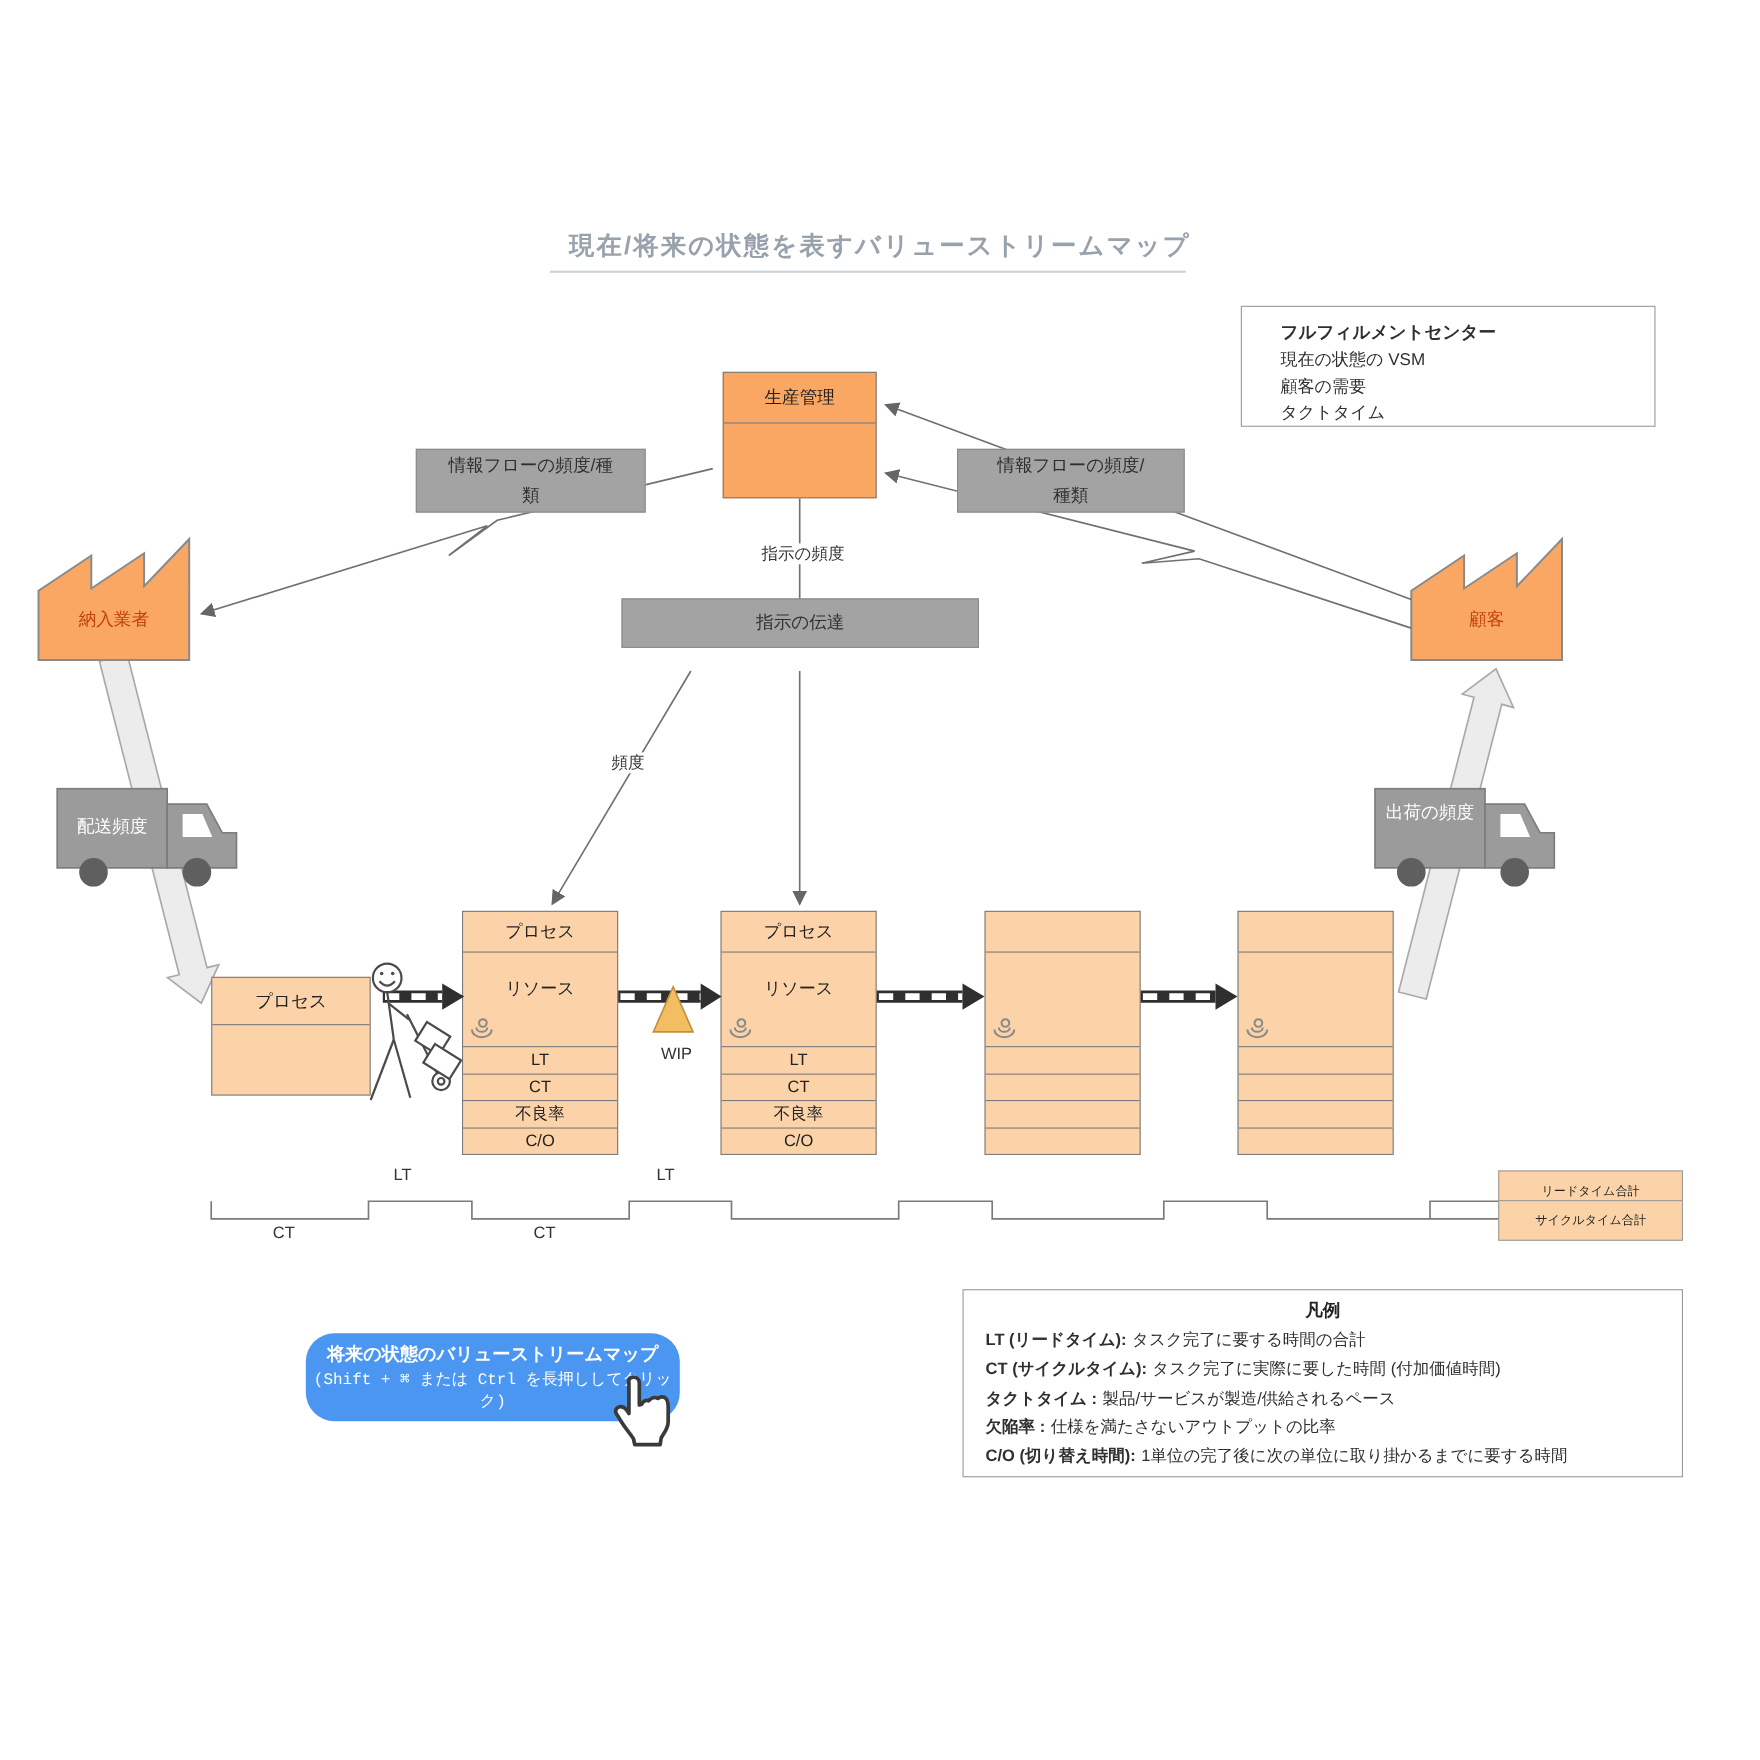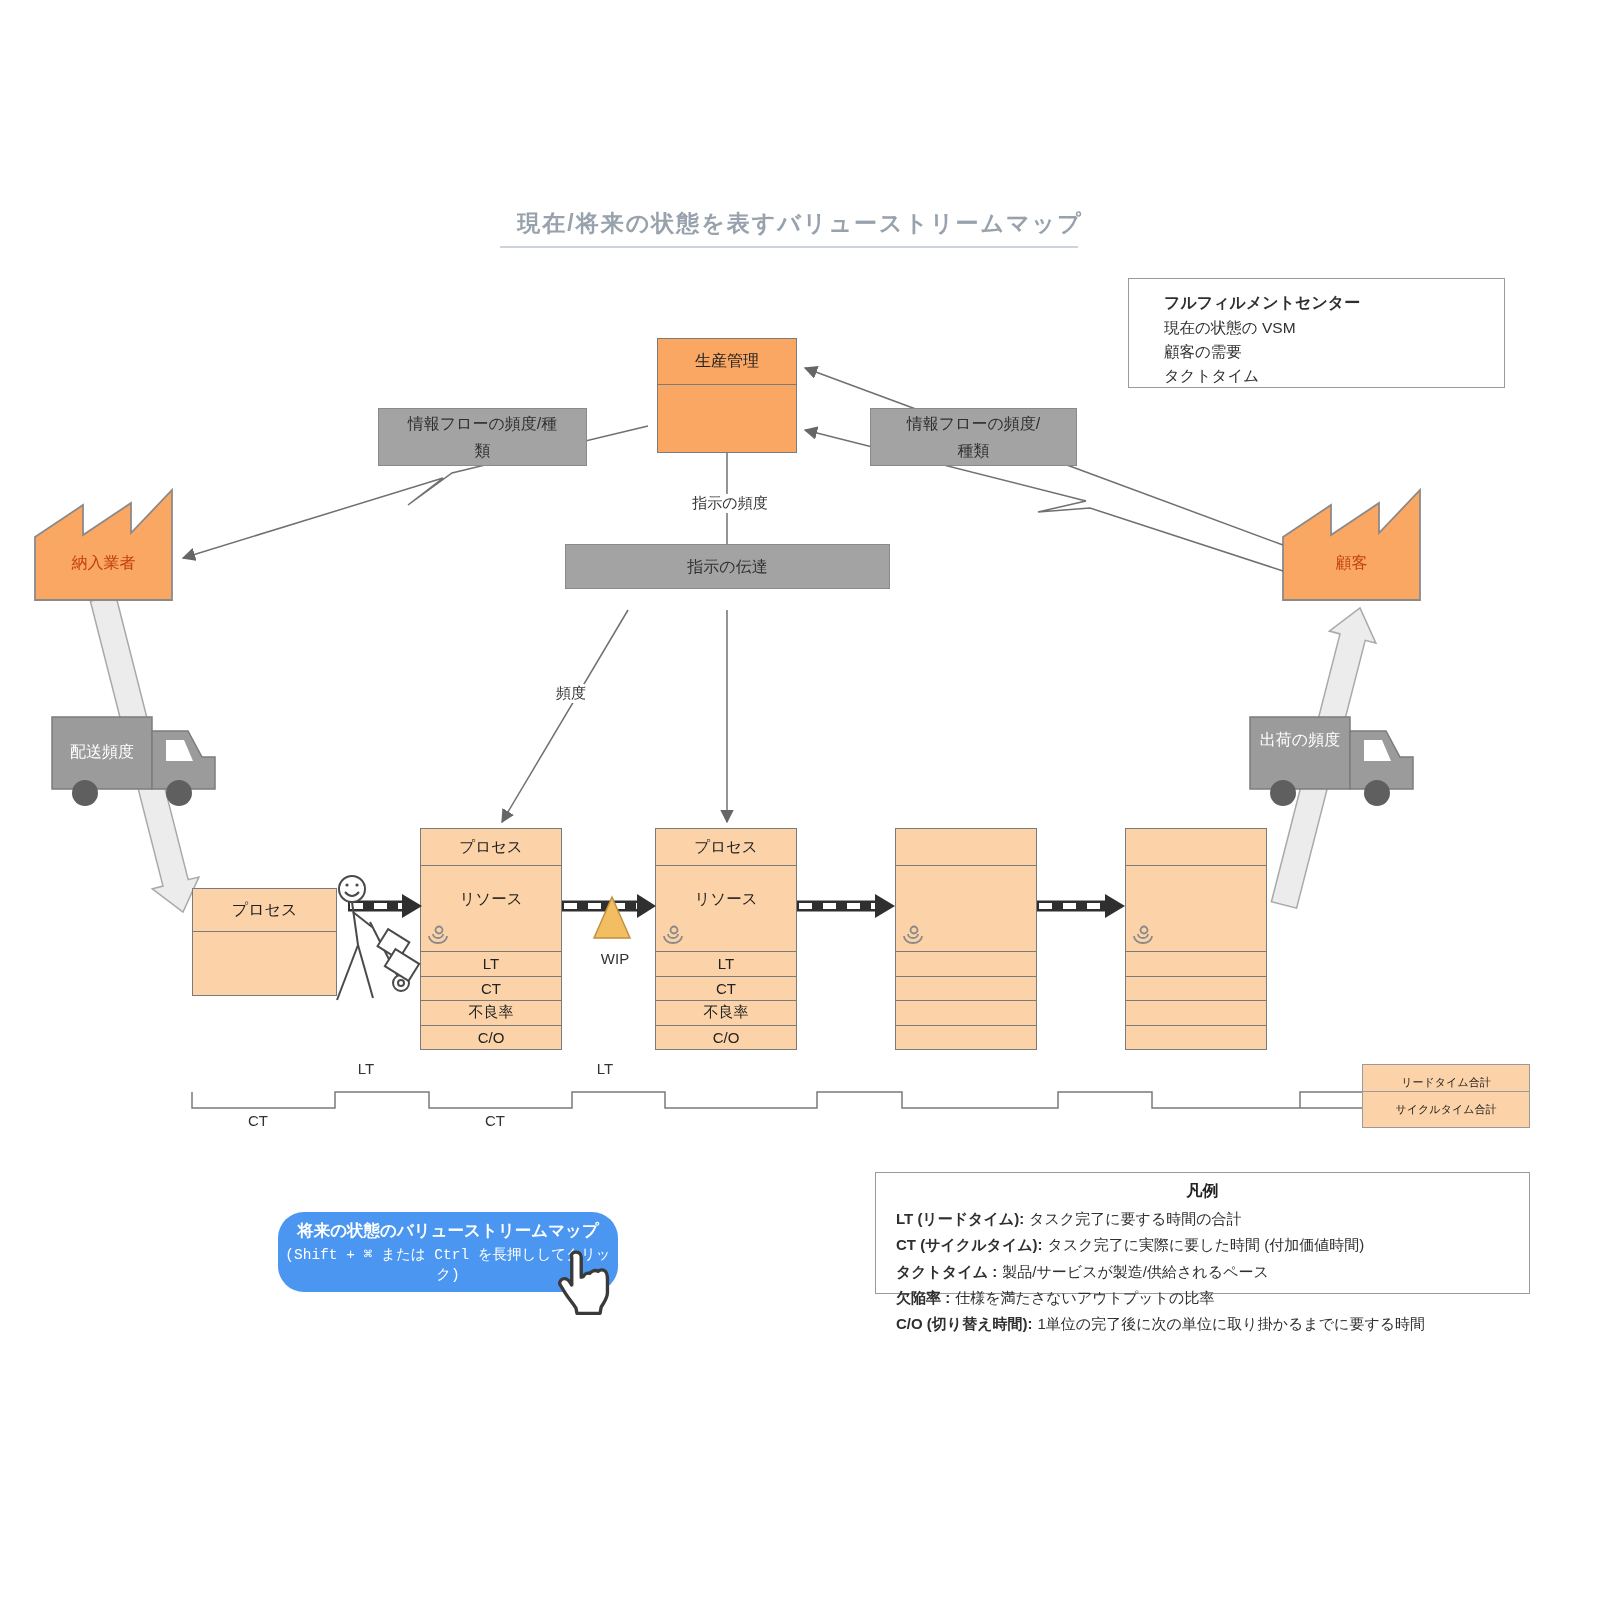--- a/index.html
+++ b/index.html
@@ -41,21 +41,21 @@
   .smallbox{left:192px;top:888px;width:145px;height:108px;background:#FCD3A8;border:1.5px solid #7b7b7b;
             box-sizing:border-box;}
   .smallbox .ph2{height:42px;border-bottom:1.5px solid #7b7b7b;display:flex;align-items:center;
             justify-content:center;font-size:16px;color:#222;}
   
   .tlabel{font-size:15px;color:#333;width:60px;text-align:center;}
   .totalbox{left:1362px;width:168px;height:37px;background:#FCD3A8;border:1.5px solid #9a9a9a;
             box-sizing:border-box;display:flex;align-items:center;justify-content:center;
             font-size:11px;color:#222;}
   
-  .legend{left:875px;top:1172px;width:655px;height:122px;border:1.5px solid #9a9a9a;background:#fff;
+  .legend{left:875px;top:1172px;width:655px;height:171px;border:1.5px solid #9a9a9a;background:#fff;
           box-sizing:border-box;padding:8px 20px;}
   .legend .lg-title{text-align:center;font-weight:bold;font-size:16px;color:#222;margin-bottom:4px;}
   .legend .lg-row{font-size:15px;color:#2f2f2f;line-height:1.75;}
   .legend .lg-row b{margin-right:5px;}
   
   .cta{left:278px;top:1212px;width:340px;height:80px;background:#4B96F1;border-radius:26px;
        display:flex;flex-direction:column;align-items:center;justify-content:center;cursor:pointer;font-family:Liberation Mono, monospace;}
   .cta .l1{color:#fff;font-weight:bold;font-size:16.5px;line-height:1.6;}
   .cta .l2{color:#fff;font-size:14.5px;line-height:1.4;text-align:center;}
   .wipletter{left:604px;top:913px;width:17px;text-align:center;font-size:11px;font-weight:bold;color:#6b4a12;}

